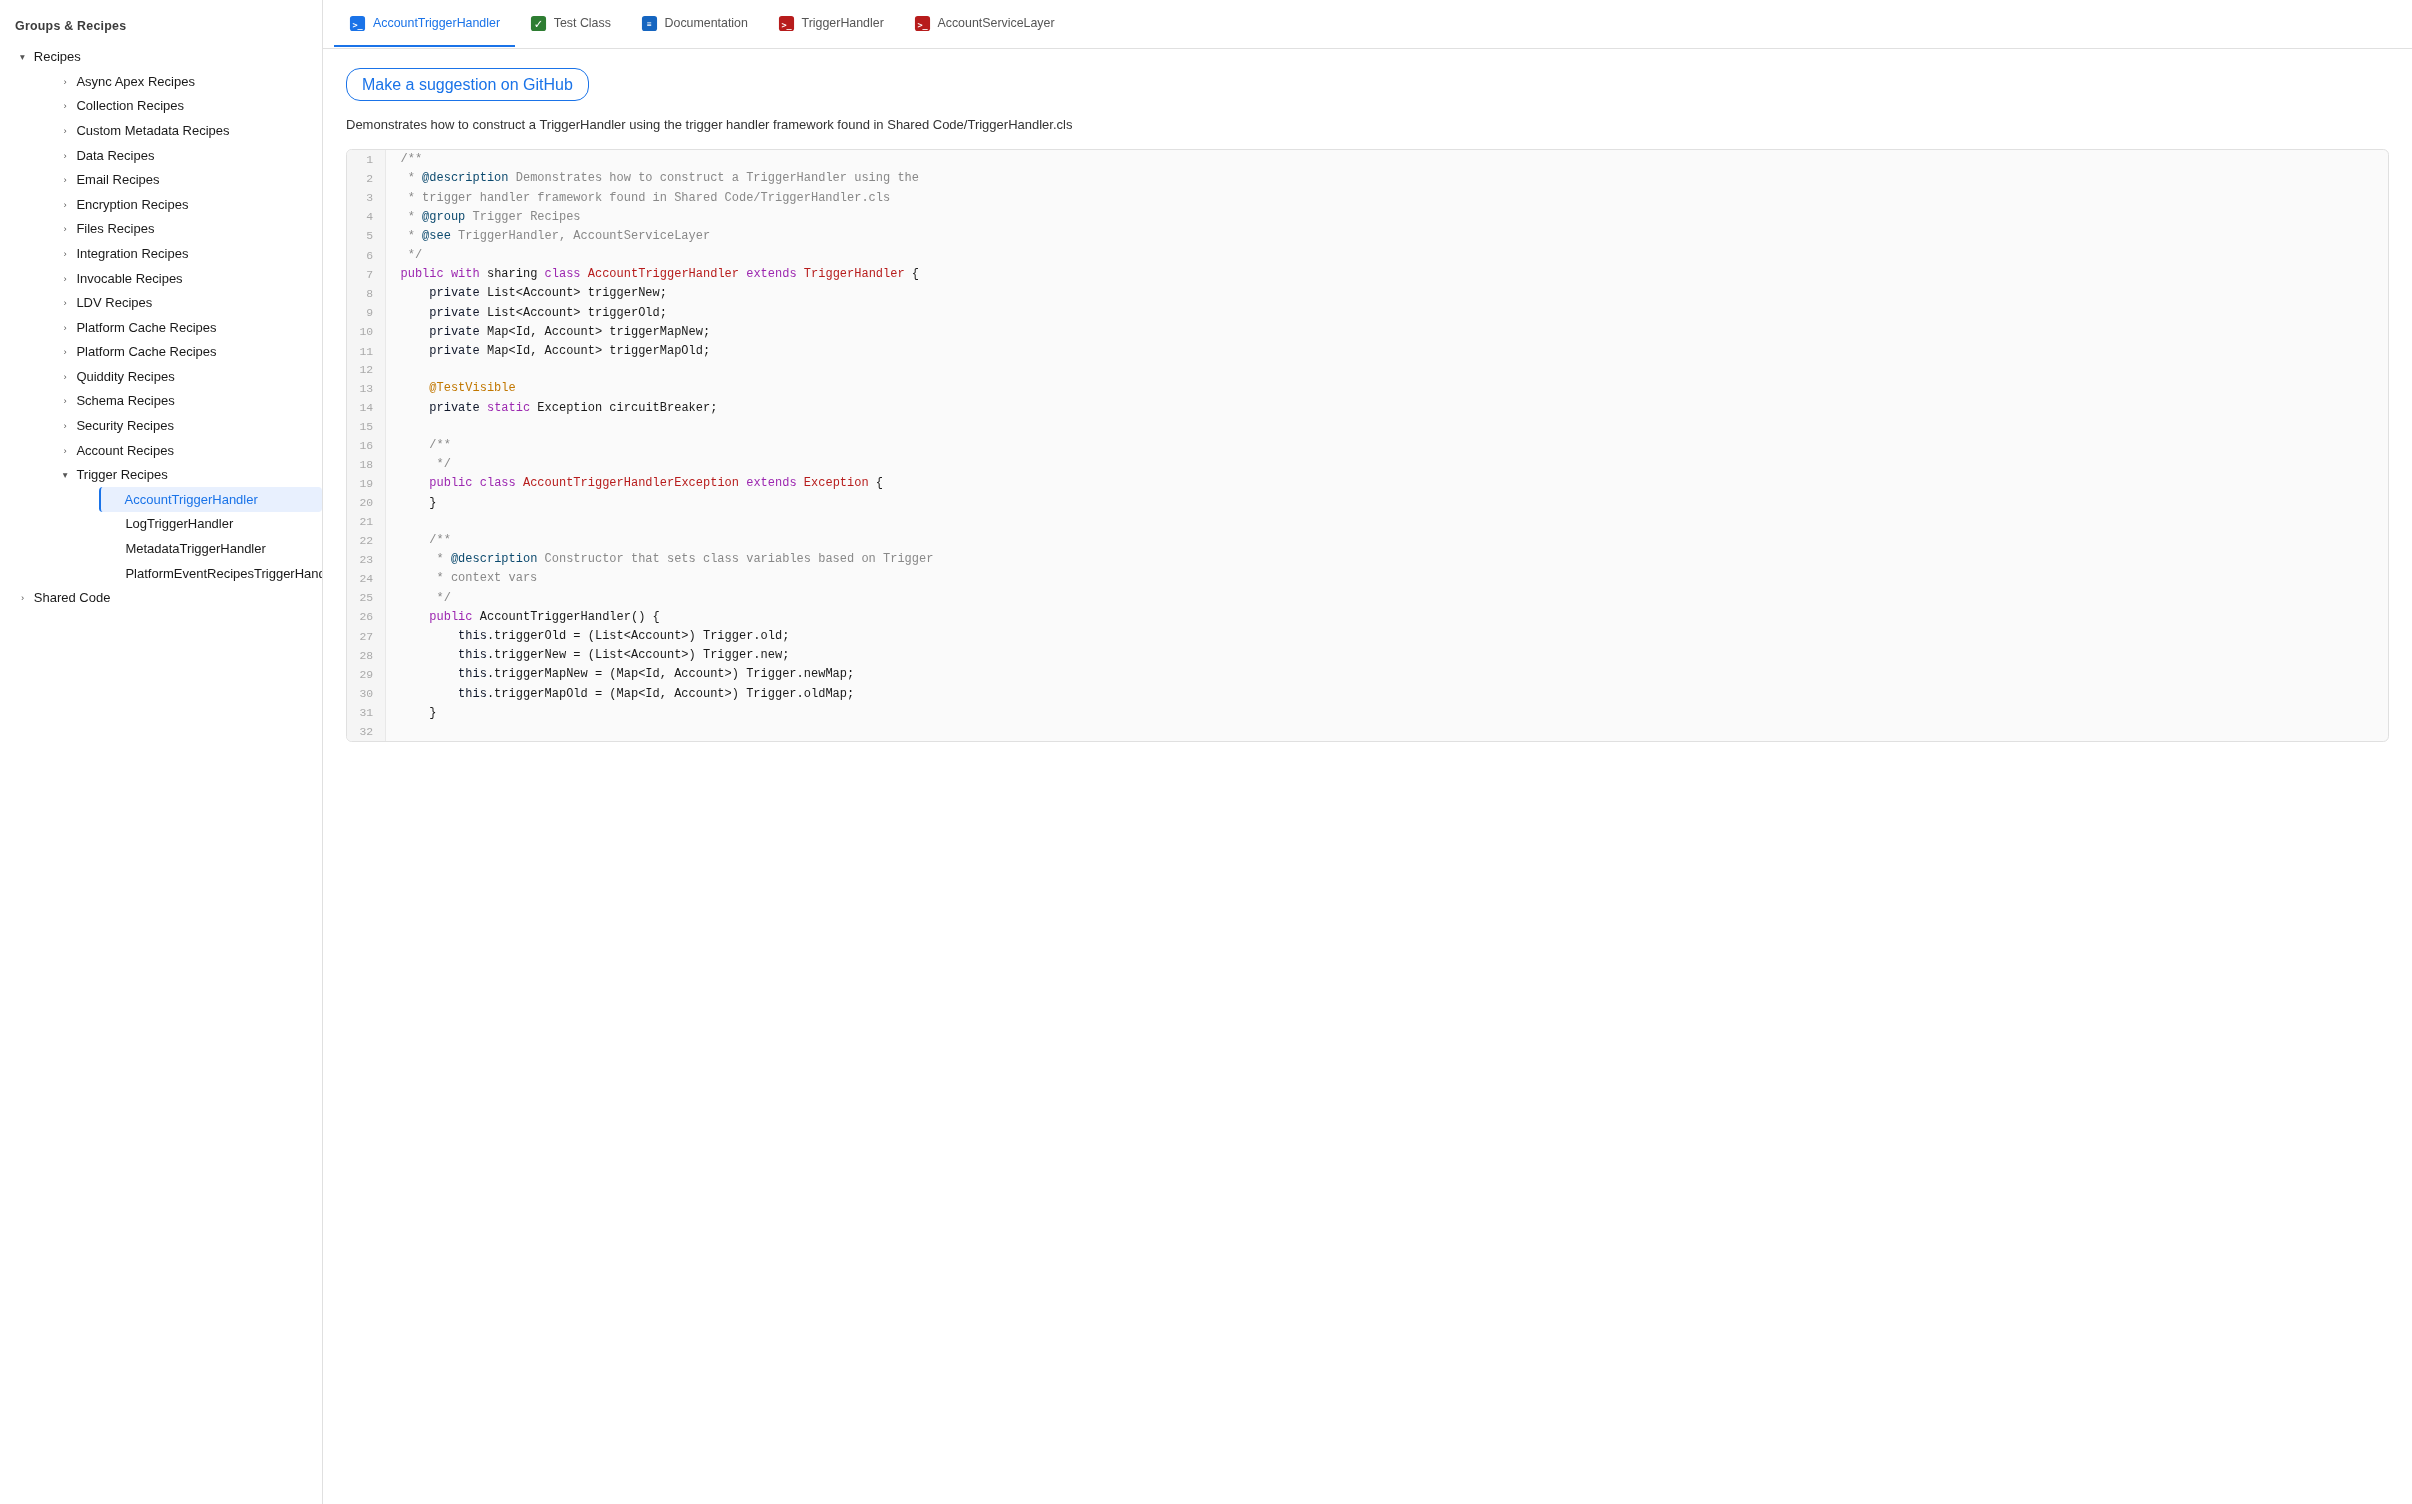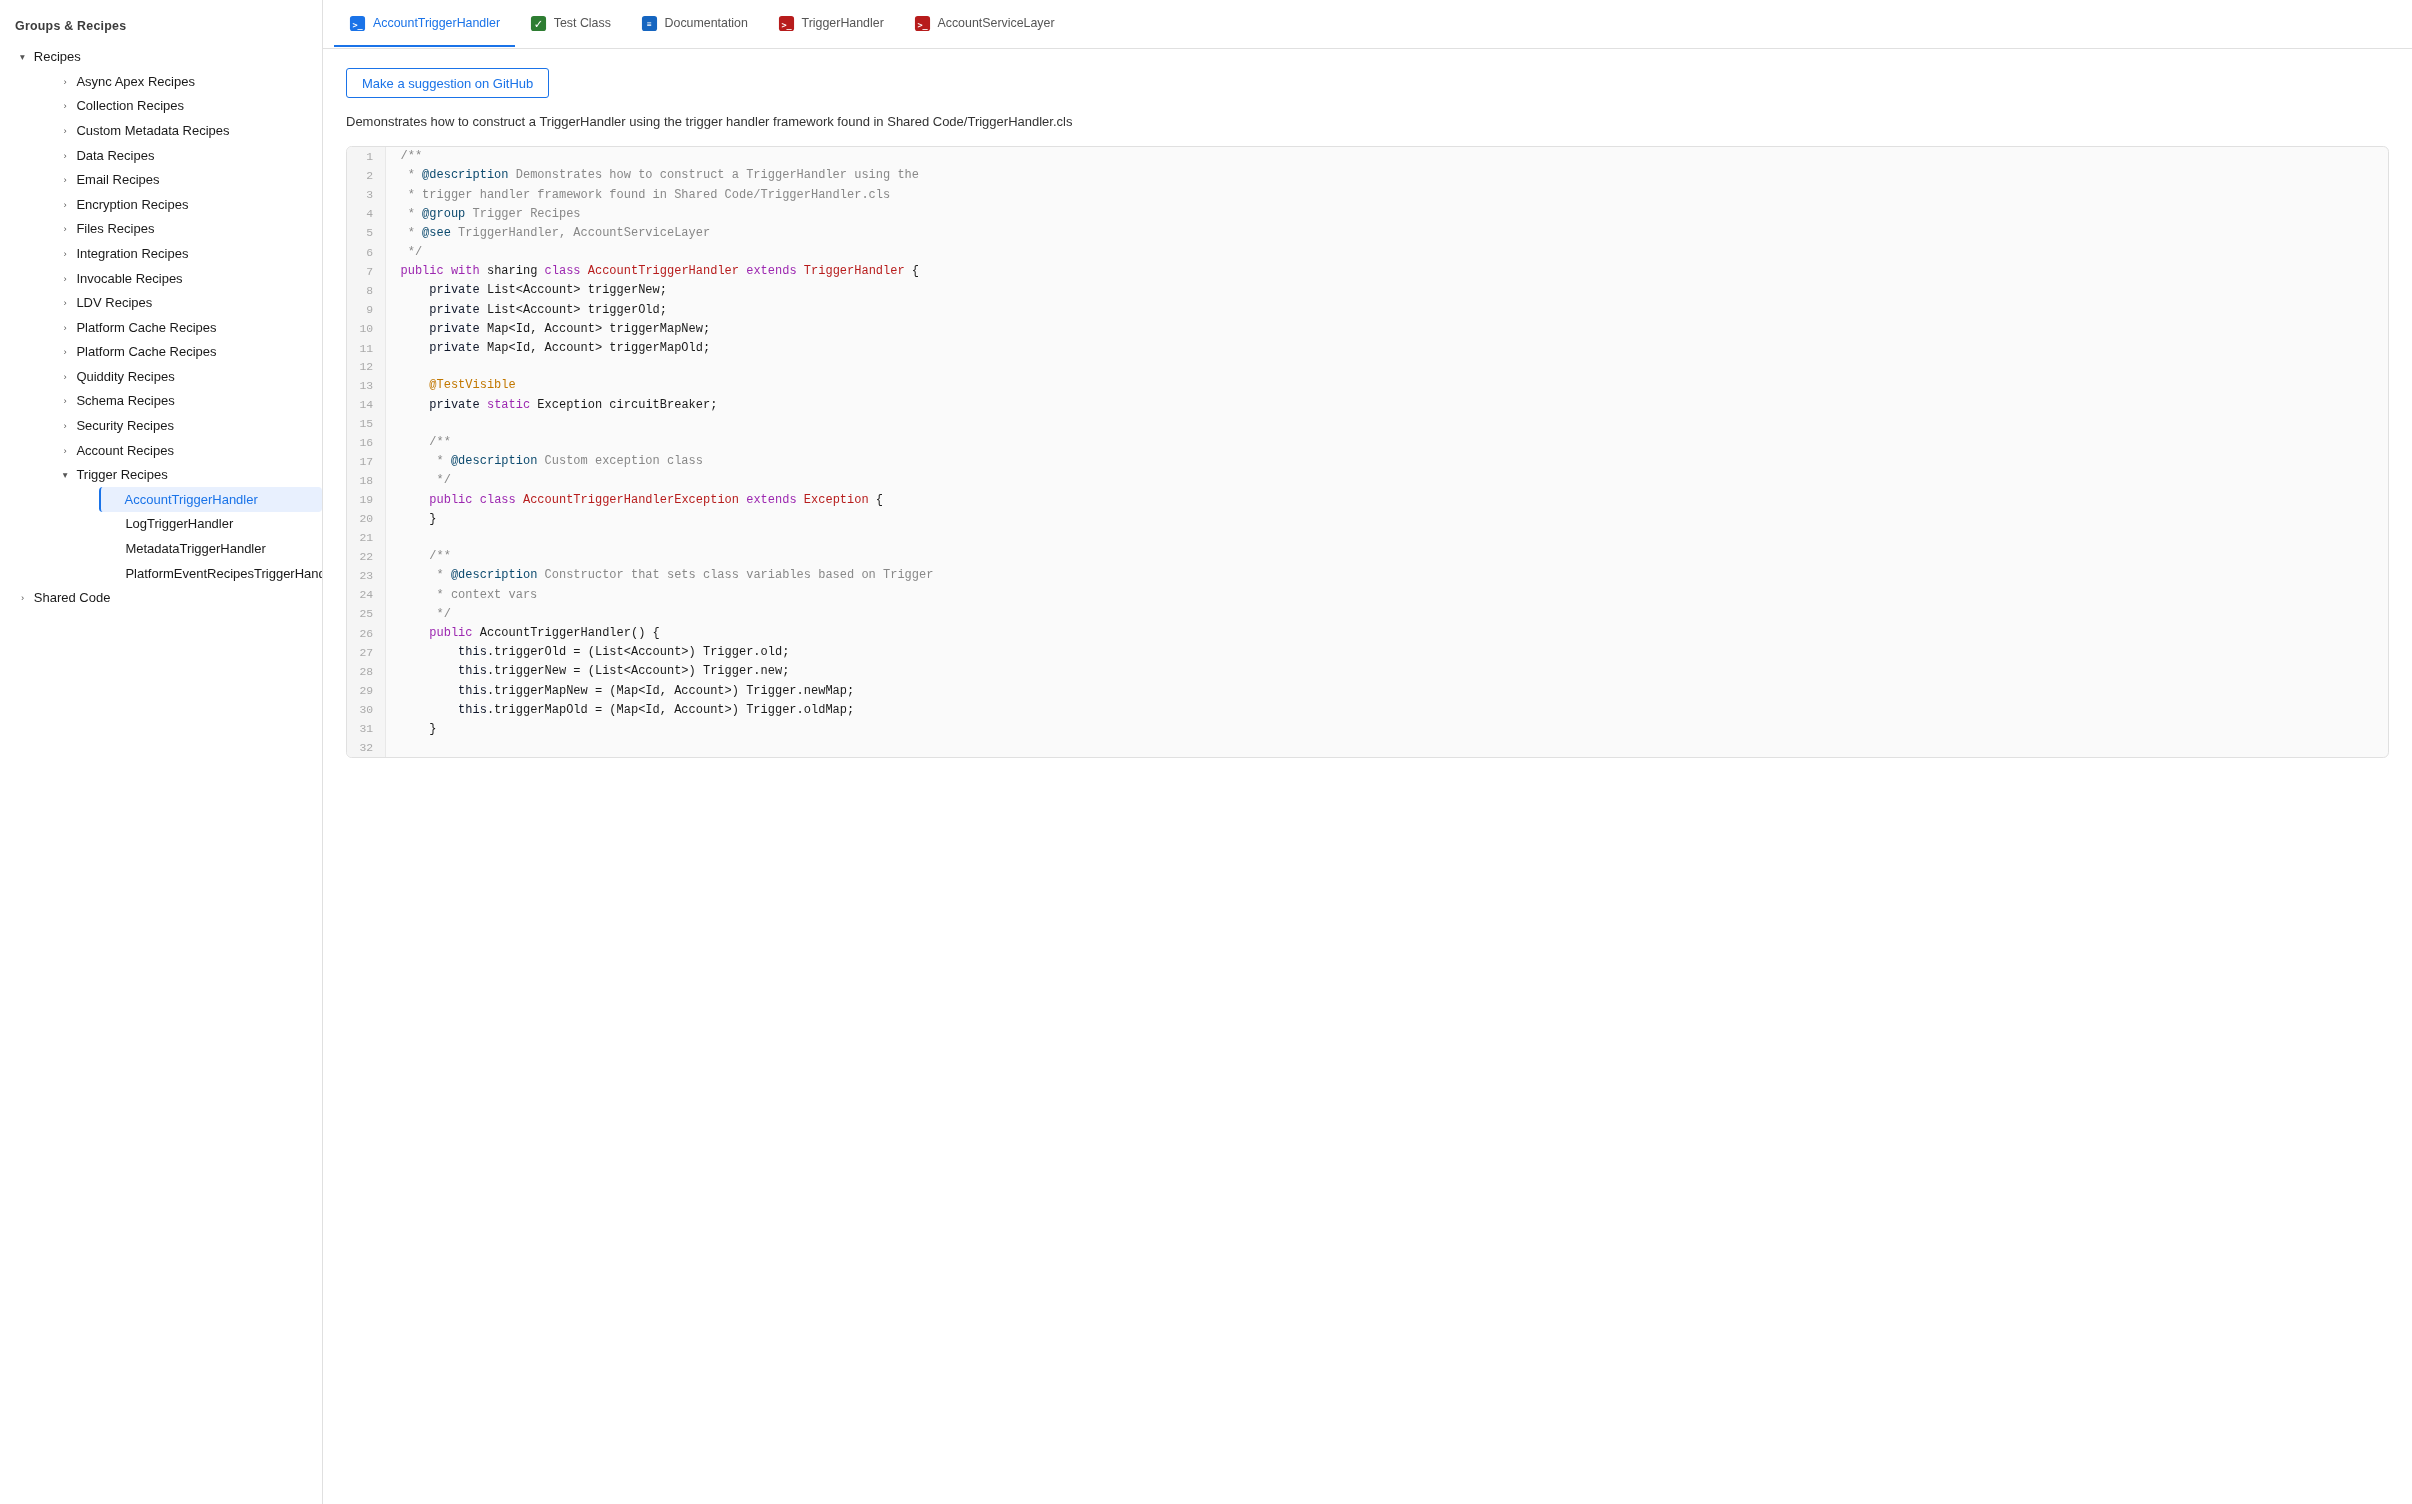--- a/index.html
+++ b/index.html
@@ -28,21 +28,21 @@
     #main { flex: 1; display: flex; flex-direction: column; overflow: hidden; }
 
     
     .tab-bar { display: flex; align-items: center; border-bottom: 1px solid #e0e0e0; padding: 0 11.4px; background: #fff; min-height: 49px; overflow-x: auto; }
     .tab { display: flex; align-items: center; gap: 6.7px; padding: 13.3px 15px; cursor: pointer; border-bottom: 2.9px solid transparent; font-size: 12.4px; color: #555; white-space: nowrap; }
     .tab.active { color: #1a73e8; border-bottom-color: #1a73e8; }
     .tab-icon { width: 17px; height: 17px; display: inline-flex; align-items: center; justify-content: center; font-size: 13.3px; }
 
     
     .content-area { flex: 1; overflow-y: auto; padding: 19px 23px; }
-    .github-btn { border: 1px solid #1a73e8; border-radius: 3px; padding: 6.7px 15px; color: #1a73e8; background: #fff; font-size: 13px; cursor: pointer; display: inline-block; margin-bottom: 13.3px; }
+    .github-btn { border: 1px solid #1a73e8; border-radius: 14px; padding: 6.7px 15px; color: #1a73e8; background: #fff; font-size: 16px; cursor: pointer; display: inline-block; margin-bottom: 13.3px; }
     .description { font-size: 13px; color: #333; margin-bottom: 15px; line-height: 1.5; }
 
     
     .code-container { border: 1px solid #e0e0e0; border-radius: 5.7px; overflow: hidden; background: #fafafa; }
     .code-table { width: 100%; border-collapse: collapse; font-family: 'SFMono-Regular', Consolas, 'Liberation Mono', Menlo, monospace; font-size: 12px; }
     .code-table tr { line-height: 1.6; }
     .line-num { width: 38px; min-width: 38px; text-align: right; padding: 0 11.4px 0 7.6px; color: #aaa; user-select: none; border-right: 1px solid #e8e8e8; background: #f5f5f5; font-size: 11.4px; }
     .line-code { padding: 0 15px; white-space: pre; color: #1a1a1a; }
 
     
@@ -276,24 +276,20 @@
             </tr>
           <tr>
               <td class="line-num">15</td>
               <td class="line-code"></td>
             </tr>
           <tr>
               <td class="line-num">16</td>
               <td class="line-code">    <span class="cm">/**</span></td>
             </tr>
           <tr>
-              <td class="line-num">17</td>
-              <td class="line-code"><span class="cm">     * <span class="cm-kw">@description</span> Custom exception class</span></td>
-            </tr>
-          <tr>
               <td class="line-num">18</td>
               <td class="line-code"><span class="cm">     */</span></td>
             </tr>
           <tr>
               <td class="line-num">19</td>
               <td class="line-code">    <span class="kw">public</span> <span class="kw">class</span> <span class="cls">AccountTriggerHandlerException</span> <span class="kw">extends</span> <span class="cls">Exception</span> {</td>
             </tr>
           <tr>
               <td class="line-num">20</td>
               <td class="line-code">    }</td>

